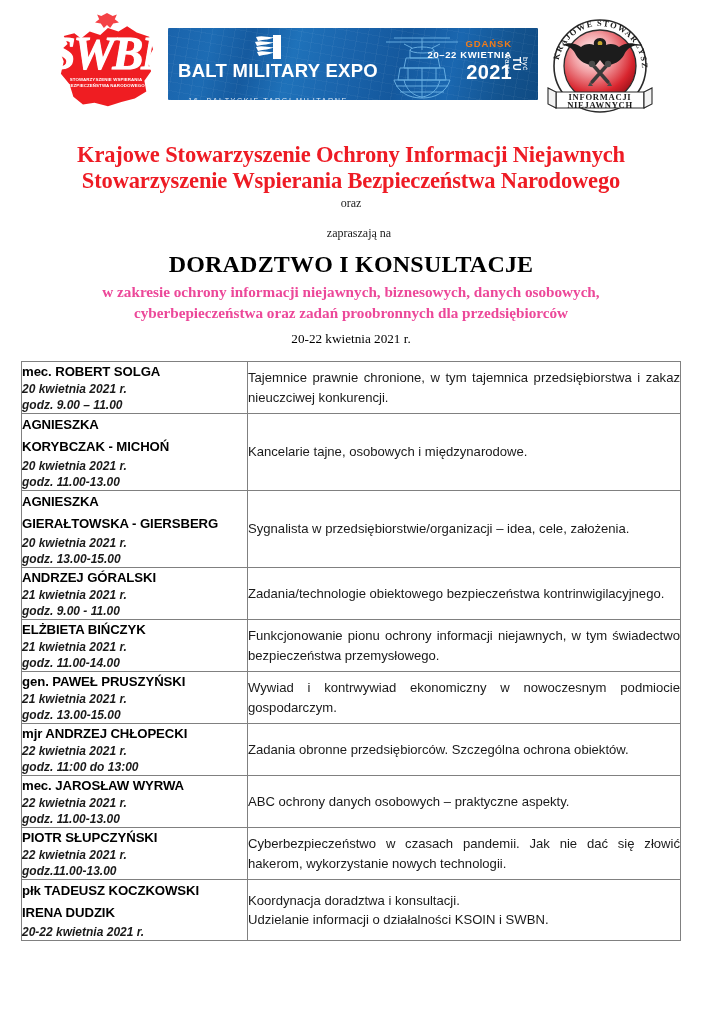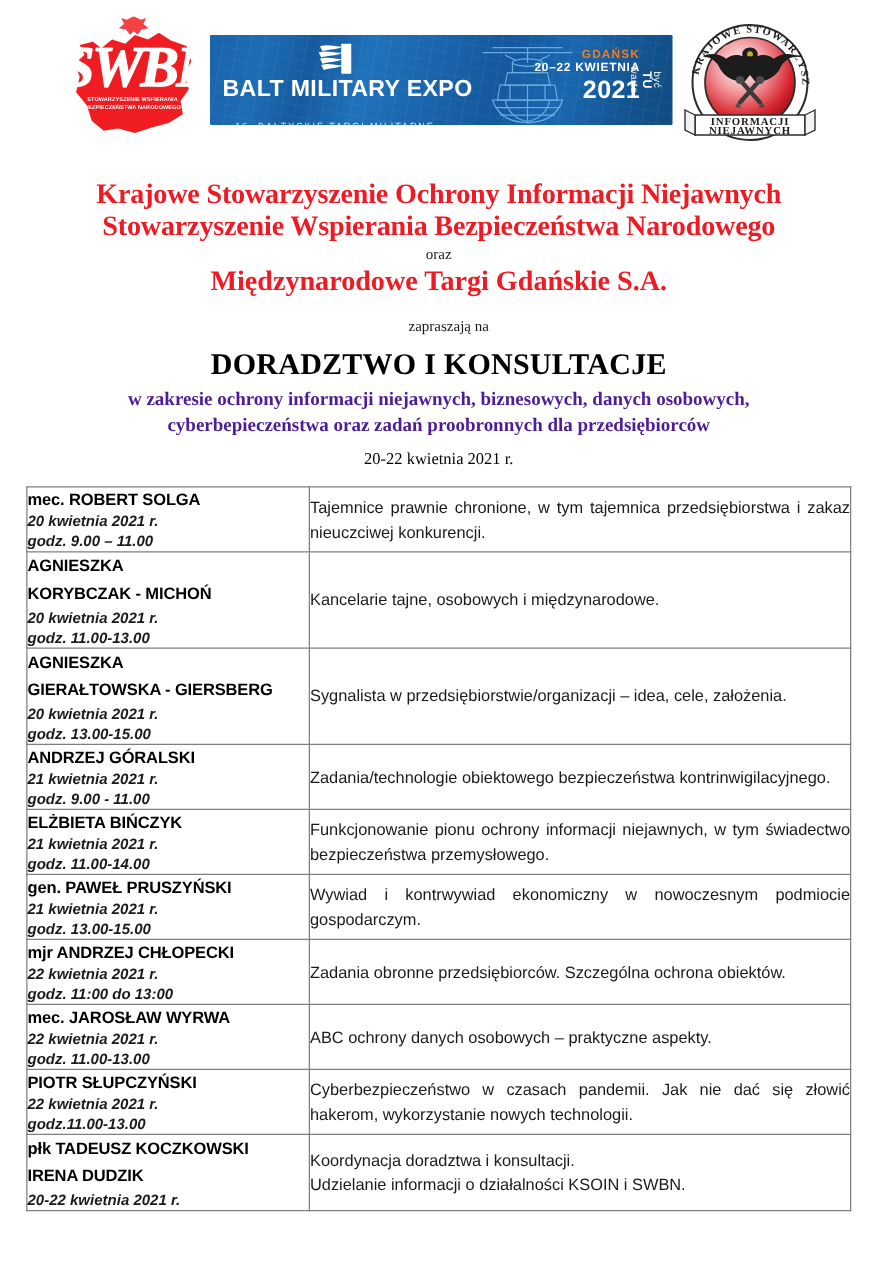--- a/index.html
+++ b/index.html
@@ -276,21 +276,21 @@
     letter-spacing: .2px;
     margin-top: 10px;
     color: #000000;
     line-height: 26px;
   }
   .scope {
     font-family: "Liberation Serif", serif;
     font-weight: bold;
     font-size: 15.2px;
     line-height: 21px;
-    color: #4c1d95;
+    color: #ec4899;
     margin-top: 4px;
     padding: 0 28px;
   }
   .event-date {
     font-family: "Liberation Serif", serif;
     font-size: 13.2px;
     color: #000000;
     margin-top: 7px;
     line-height: 18px;
   }
@@ -436,21 +436,20 @@
       <text x="56" y="92" text-anchor="middle" font-family="Liberation Serif, serif" font-size="8.6" font-weight="bold" fill="#1a1a1a" letter-spacing=".7">INFORMACJI</text>
       <text x="56" y="99.5" text-anchor="middle" font-family="Liberation Serif, serif" font-size="8.6" font-weight="bold" fill="#1a1a1a" letter-spacing=".7">NIEJAWNYCH</text>
     </svg>
   </div>
 </div>
 
 <div class="titles">
   <div class="org-line">Krajowe Stowarzyszenie Ochrony Informacji Niejawnych</div>
   <div class="org-line">Stowarzyszenie Wspierania Bezpieczeństwa Narodowego</div>
   <div class="oraz">oraz</div>
-  <div class="org-mtg">Międzynarodowe Targi Gdańskie S.A.</div>
   <div class="zapraszaja">zapraszają na</div>
   <div class="main-heading">DORADZTWO I KONSULTACJE</div>
   <div class="scope">
     <div>w zakresie ochrony informacji niejawnych, biznesowych, danych osobowych,</div>
     <div>cyberbepieczeństwa oraz zadań proobronnych dla przedsiębiorców</div>
   </div>
   <div class="event-date">20-22 kwietnia 2021 r.</div>
 </div>
 
 <div class="schedule-wrap">

